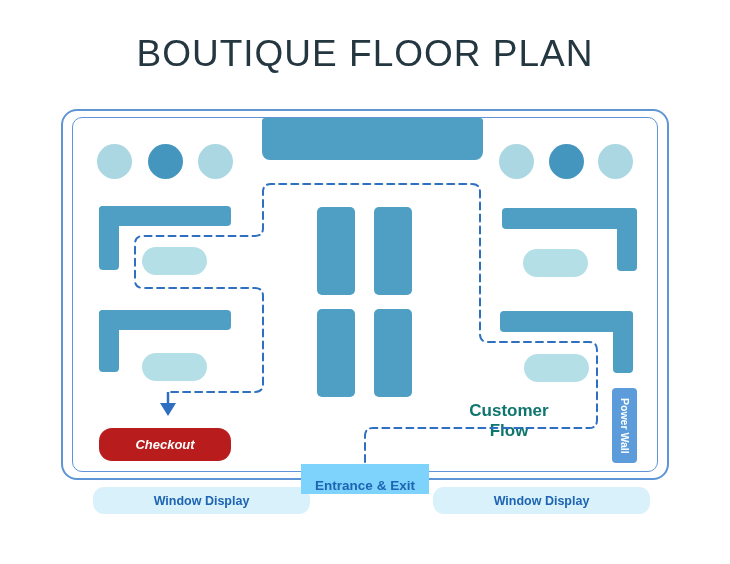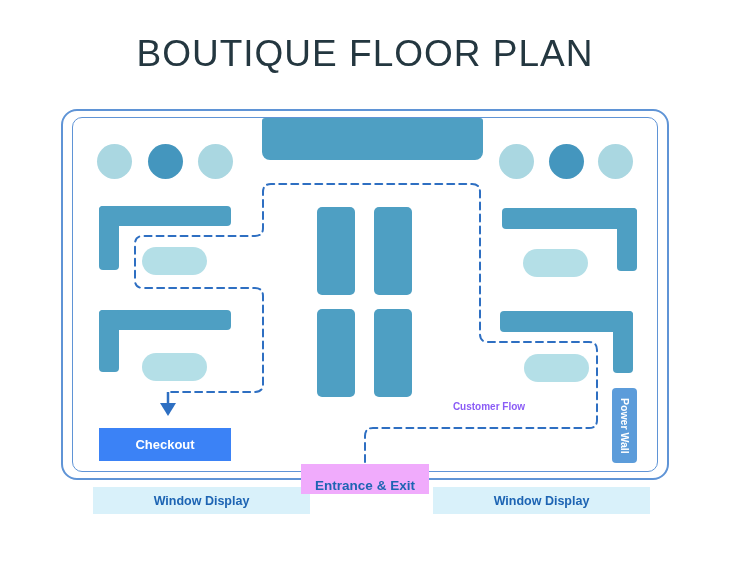--- a/index.html
+++ b/index.html
@@ -19,43 +19,43 @@
   #inner-border{left:72px;top:117px;width:586px;height:355px;border-width:1.5px;border-radius:10px;}
   
   .fix{background:#4e9fc3;border-radius:4px;}
   .rack{background:#4e9fc3;border-radius:5px;width:38px;height:88px;}
   .pill{background:#b4dfe7;border-radius:14px;width:65px;height:28px;}
   .circle{border-radius:50%;width:35px;height:35px;background:#aad7e1;}
   .circle.mid{background:#4496be;}
   #top-wall{left:262px;top:118px;width:221px;height:42px;border-radius:3px 3px 8px 8px;}
   
   #checkout{
-    left:99px;top:428px;width:132px;height:33px;background:#3b82f6;border-radius:0;
+    left:99px;top:428px;width:132px;height:33px;background:#b91c1c;border-radius:13px;
     display:flex;align-items:center;justify-content:center;
-    color:#ffffff;font-size:13px;font-weight:bold;
+    color:#ffffff;font-size:13px;font-weight:bold;font-style:italic;
   }
   
   #power-wall{
     left:612px;top:388px;width:25px;height:75px;background:#5c9cda;border-radius:4px;
     display:flex;align-items:center;justify-content:center;
     color:#ffffff;font-size:10.5px;font-weight:bold;
     writing-mode:vertical-rl;white-space:nowrap;
   }
   
   #customer-flow-label{
-    left:429px;top:401px;width:120px;text-align:center;
-    color:#8b5cf6;font-size:10px;font-weight:bold;
+    left:449px;top:401px;width:120px;text-align:center;
+    color:#0f766e;font-size:17px;font-weight:bold;
   }
   #entrance-mask{
-    left:301px;top:464px;width:128px;height:30px;background:#f0abfc;z-index:6;
+    left:301px;top:464px;width:128px;height:30px;background:#7dd3fc;z-index:6;
     display:flex;align-items:flex-end;justify-content:center;
   }
   #entrance-label{color:#1d64b3;font-size:13.5px;font-weight:bold;padding-bottom:1px;white-space:nowrap;}
   .window-bar{
-    top:487px;width:217px;height:27px;background:#d9f1fa;border-radius:0;
+    top:487px;width:217px;height:27px;background:#d9f1fa;border-radius:11px;
     display:flex;align-items:center;justify-content:center;
     color:#1d64b3;font-size:12.5px;font-weight:bold;
   }
   #window-left{left:93px;}
   #window-right{left:433px;}
   #flow-svg{left:0;top:0;z-index:4;pointer-events:none;}
   .z2{z-index:2;}
 </style>
 </head>
 <body>

